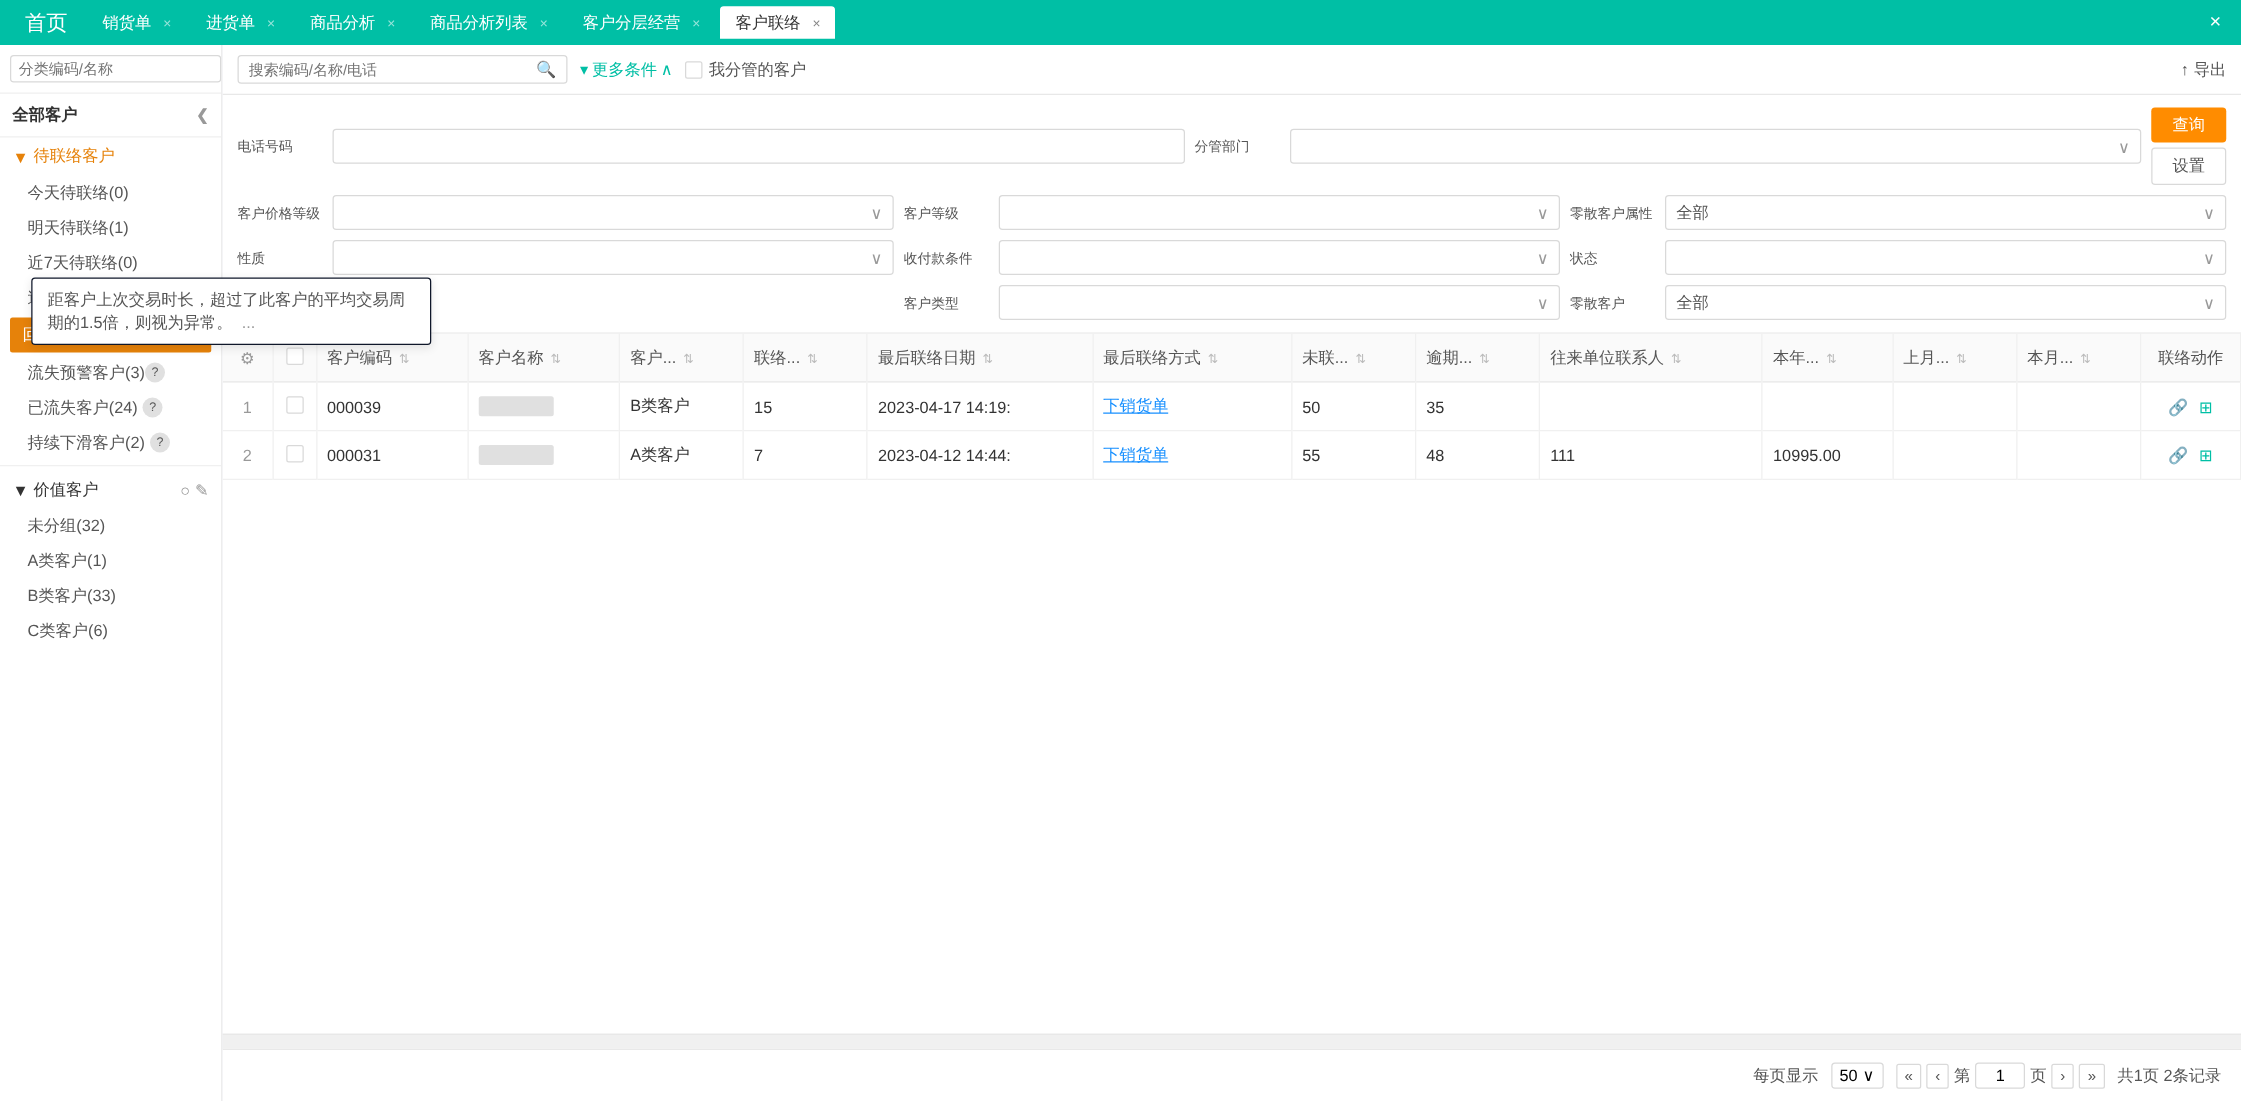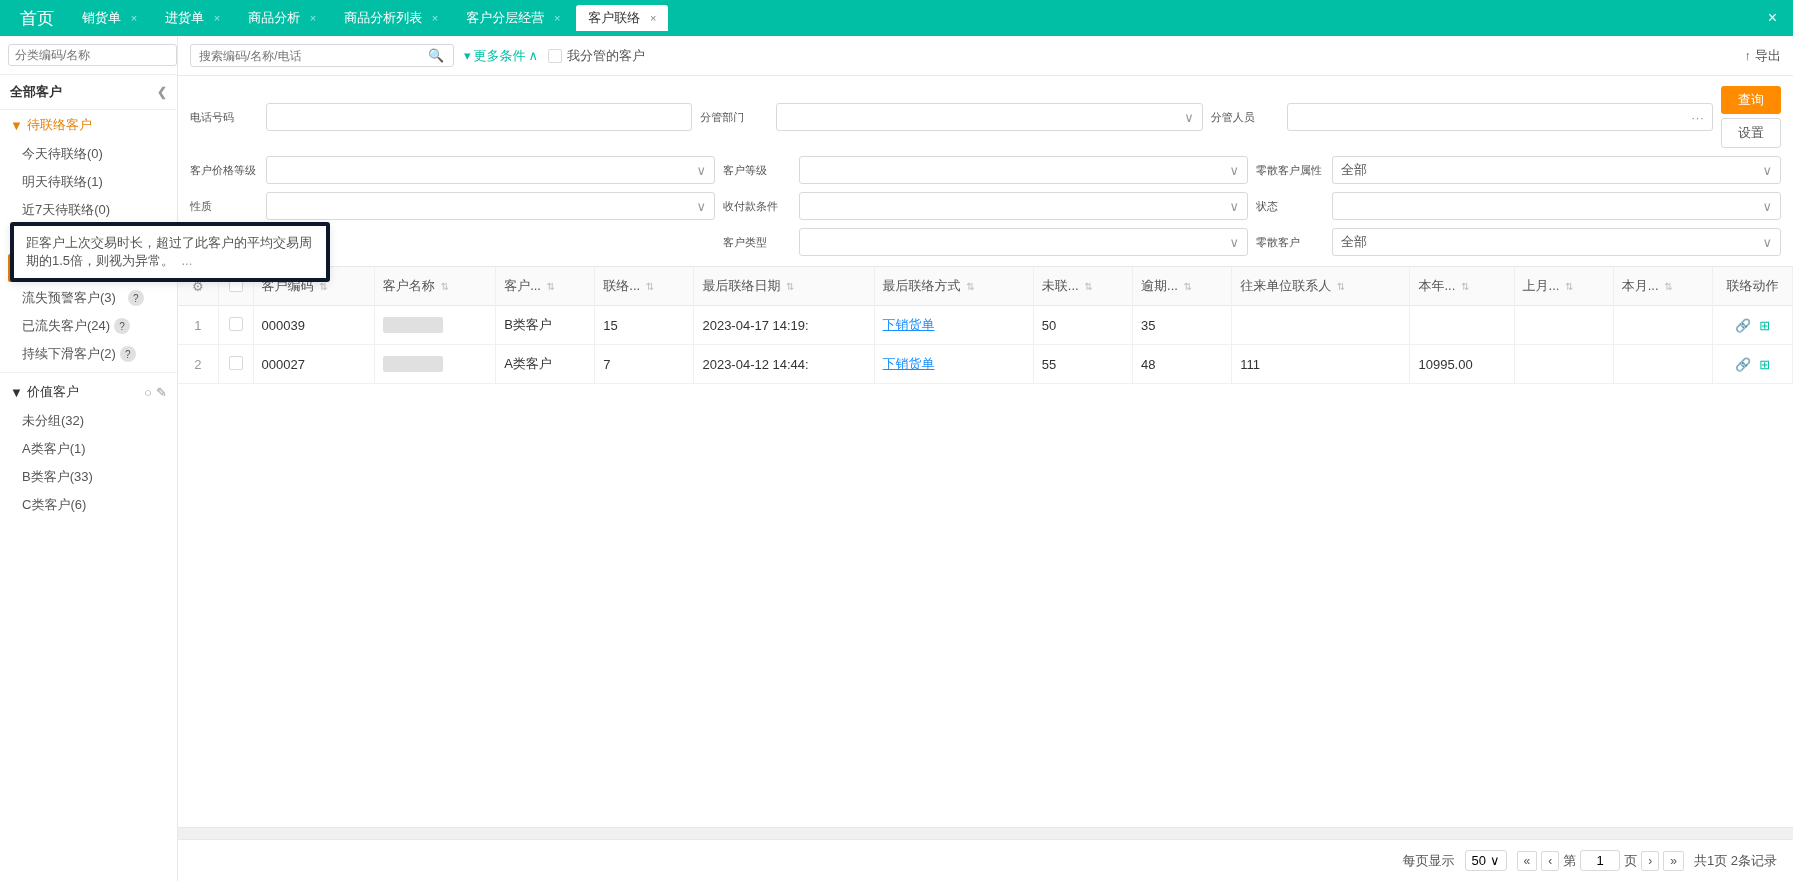--- a/index.html
+++ b/index.html
@@ -104,24 +104,24 @@
       padding: 6px 10px;
       color: #333;
       font-size: 13px;
       cursor: pointer;
     }
     .sidebar-value-group .arrow { margin-right: 4px; }
     .sidebar-value-group .edit-icons { margin-left: auto; display: flex; gap: 4px; color: #999; }
 
     .tooltip-box {
       position: absolute;
-      left: 10px;
+      left: 25px;
       top: 222px;
       background: #fff;
-      border: 4px solid #0f172a;
+      border: 1px solid #0f172a;
       padding: 8px 12px;
       font-size: 12px;
       color: #555;
       border-radius: 3px;
       box-shadow: 0 2px 8px rgba(0,0,0,0.1);
       z-index: 100;
       max-width: 320px;
     }
 
     
@@ -426,21 +426,21 @@
     <div class="sidebar-item">近7天待联络(0)</div>
     <div class="sidebar-item">逾期未联络(30)</div>
 
     <div style="position:relative">
       <div class="sidebar-item highlight" style="background:#e6820a;color:#fff;margin:2px 8px;padding:5px 10px;border-radius:2px;display:flex;align-items:center;gap:4px;">
         <span>回购异常客户(2)</span>
         <span style="background:rgba(255,255,255,0.3);border-radius:50%;width:16px;height:16px;display:inline-flex;align-items:center;justify-content:center;font-size:10px;">?</span>
       </div>
     </div>
 
-    <div class="sidebar-item" style="display:flex;align-items:center;gap:12px;text-align:center;">
+    <div class="sidebar-item" style="display:flex;align-items:center;gap:0;text-align:center;">
       <span>流失预警客户(3)</span>
       <span style="background:#e0e0e0;border-radius:50%;width:16px;height:16px;display:inline-flex;align-items:center;justify-content:center;font-size:10px;">?</span>
     </div>
     <div class="sidebar-item" style="display:flex;align-items:center;gap:4px;">
       <span>已流失客户(24)</span>
       <span style="background:#e0e0e0;border-radius:50%;width:16px;height:16px;display:inline-flex;align-items:center;justify-content:center;font-size:10px;">?</span>
     </div>
     <div class="sidebar-item" style="display:flex;align-items:center;gap:4px;">
       <span>持续下滑客户(2)</span>
       <span style="background:#e0e0e0;border-radius:50%;width:16px;height:16px;display:inline-flex;align-items:center;justify-content:center;font-size:10px;">?</span>
@@ -495,27 +495,20 @@
       <div class="filter-row">
         <div class="filter-field">
           <span class="filter-label">电话号码</span>
           <input class="filter-input filter-select-wide" type="text" style="">
         </div>
         <div class="filter-field">
           <span class="filter-label">分管部门</span>
           <div class="filter-select filter-select-wide">
             <span></span>
             <span class="caret">∨</span>
-          </div>
-        </div>
-        <div class="filter-field">
-          <span class="filter-label">分管人员</span>
-          <div class="filter-select filter-select-wide">
-            <span></span>
-            <span class="caret">···</span>
           </div>
         </div>
         <div class="filter-actions">
           <button class="btn-query">查询</button>
           <button class="btn-settings">设置</button>
         </div>
       </div>
 
       <div class="filter-row">
         <div class="filter-field">
@@ -676,21 +669,21 @@
                 <span>🔗</span>
                 <span>⊞</span>
               </div>
             </td>
           </tr>
           <tr class="table-row">
             <td class="col-num">2</td>
             <td class="col-check">
               <span class="checkbox-custom"></span>
             </td>
-            <td>000027</td>
+            <td>000031</td>
             <td>
               <span class="blurred-name">&nbsp;&nbsp;&nbsp;&nbsp;&nbsp;&nbsp;&nbsp;</span>
             </td>
             <td>A类客户</td>
             <td>7</td>
             <td>2023-04-12 14:44:</td>
             <td>
               <span class="link-text">下销货单</span>
             </td>
             <td>55</td>

